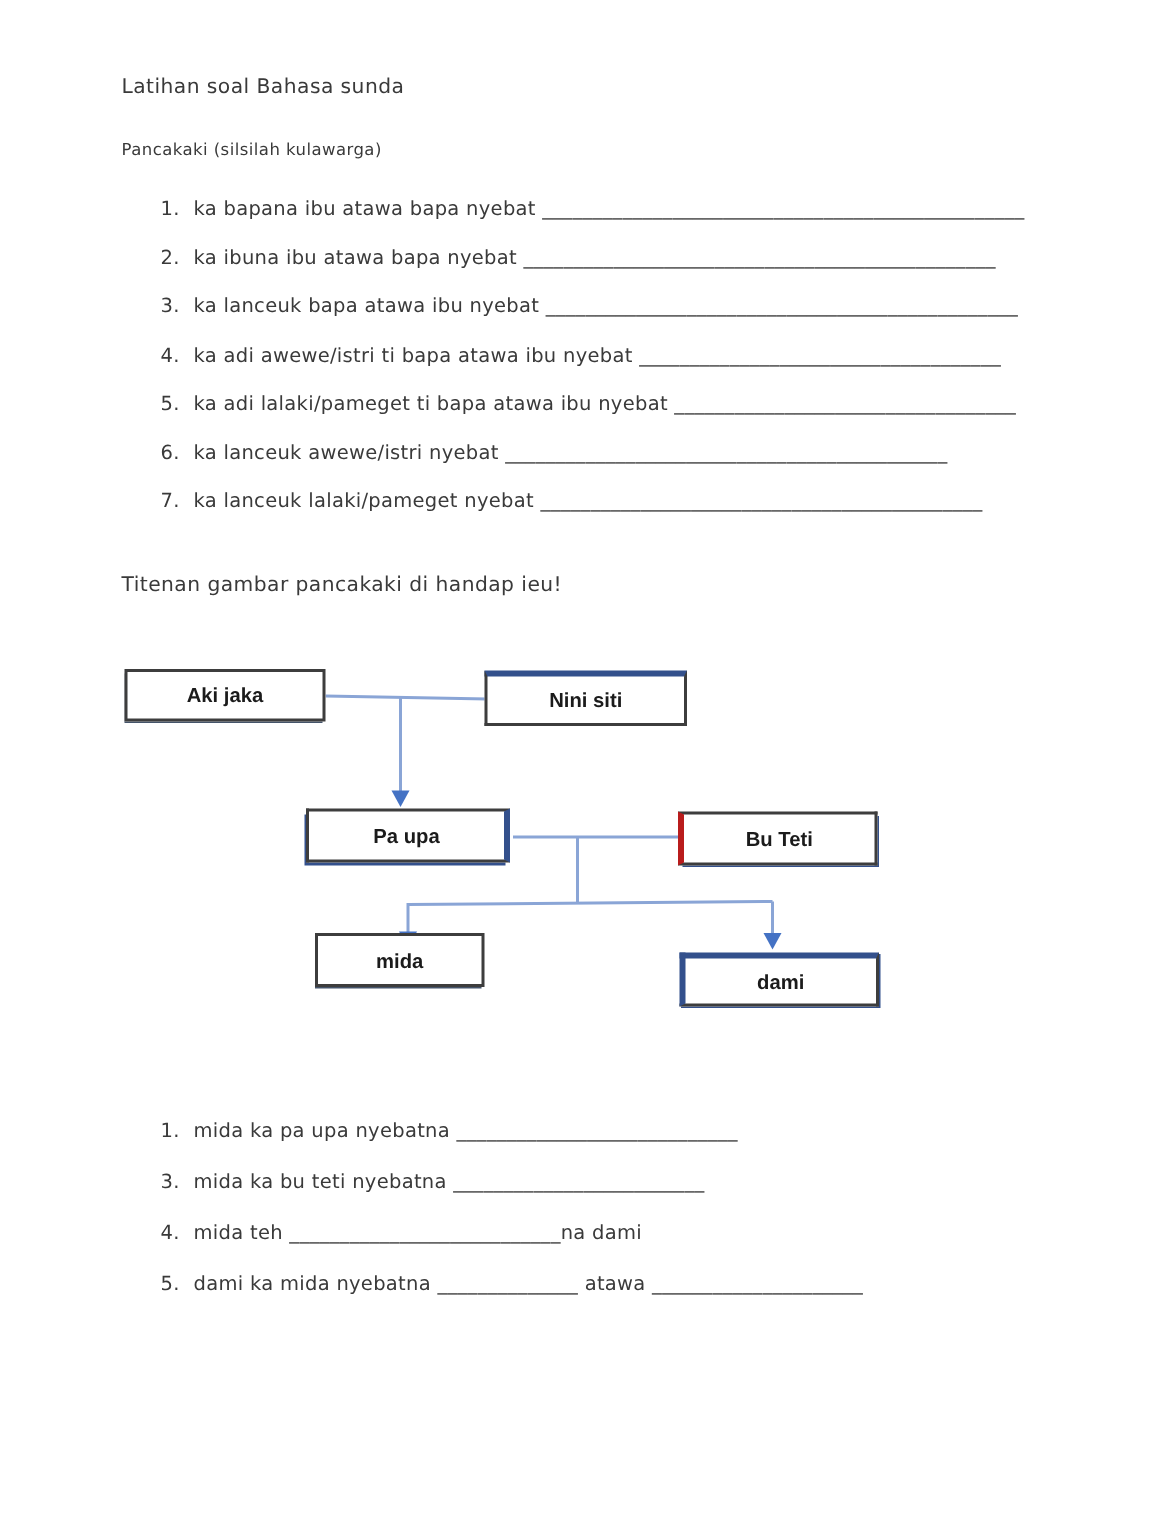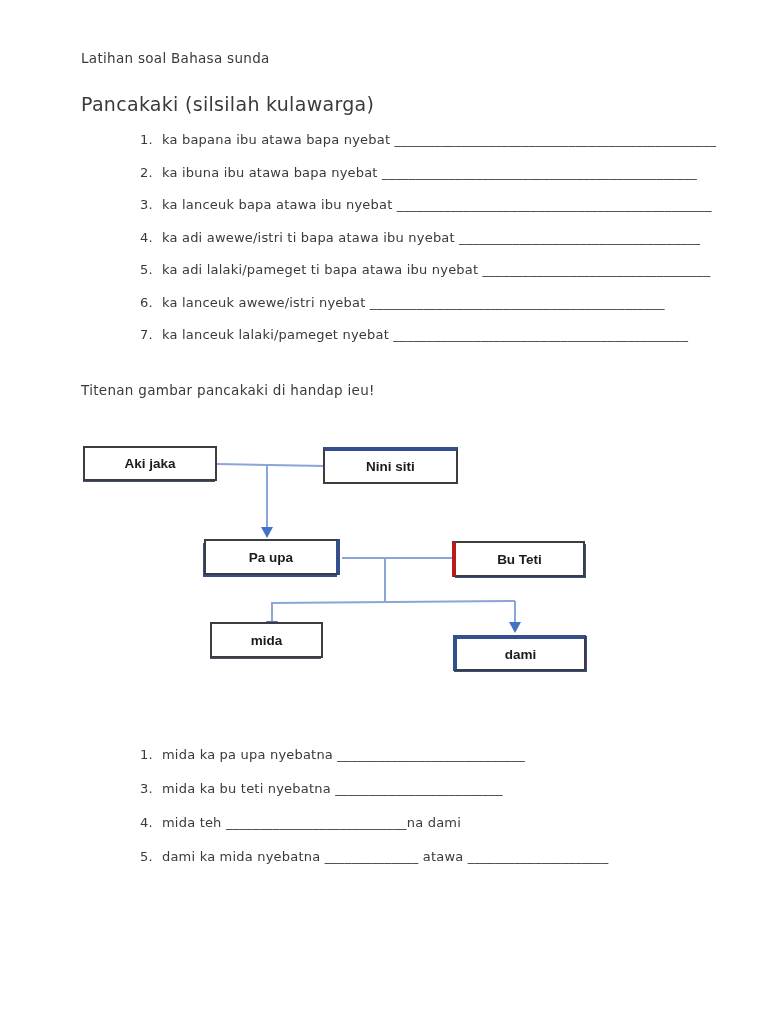--- a/index.html
+++ b/index.html
@@ -21,37 +21,36 @@
     left: 81px;
     top: 50px;
     font-size: 13.5px;
     letter-spacing: 0.3px;
     white-space: nowrap;
   }
   .subtitle {
     position: absolute;
     left: 81px;
     top: 93px;
-    font-size: 19px;
+    font-size: 11px;
     letter-spacing: 0.3px;
     white-space: nowrap;
   }
   ol.qlist {
     position: absolute;
     margin: 0;
     padding: 0;
     list-style: none;
     font-size: 13px;
   }
   .list1 { left: 107px; top: 132px; }
   .list2 { left: 107px; top: 747px; }
   ol.qlist li {
     white-space: nowrap;
     letter-spacing: 0.2px;
-    margin-left: 33px;
   }
   .list1 li { margin-bottom: 17.5px; }
   .list2 li { margin-bottom: 19px; }
   .qnum {
     display: inline-block;
     width: 22px;
   }
   .caption {
     position: absolute;
     left: 81px;

